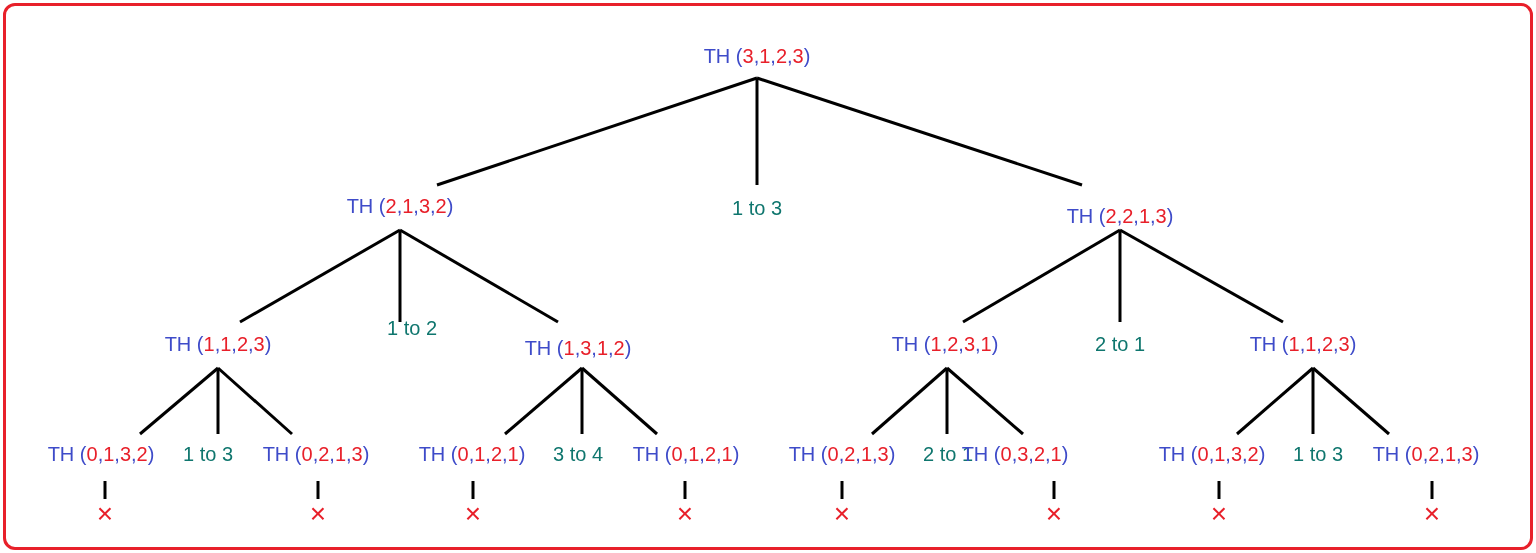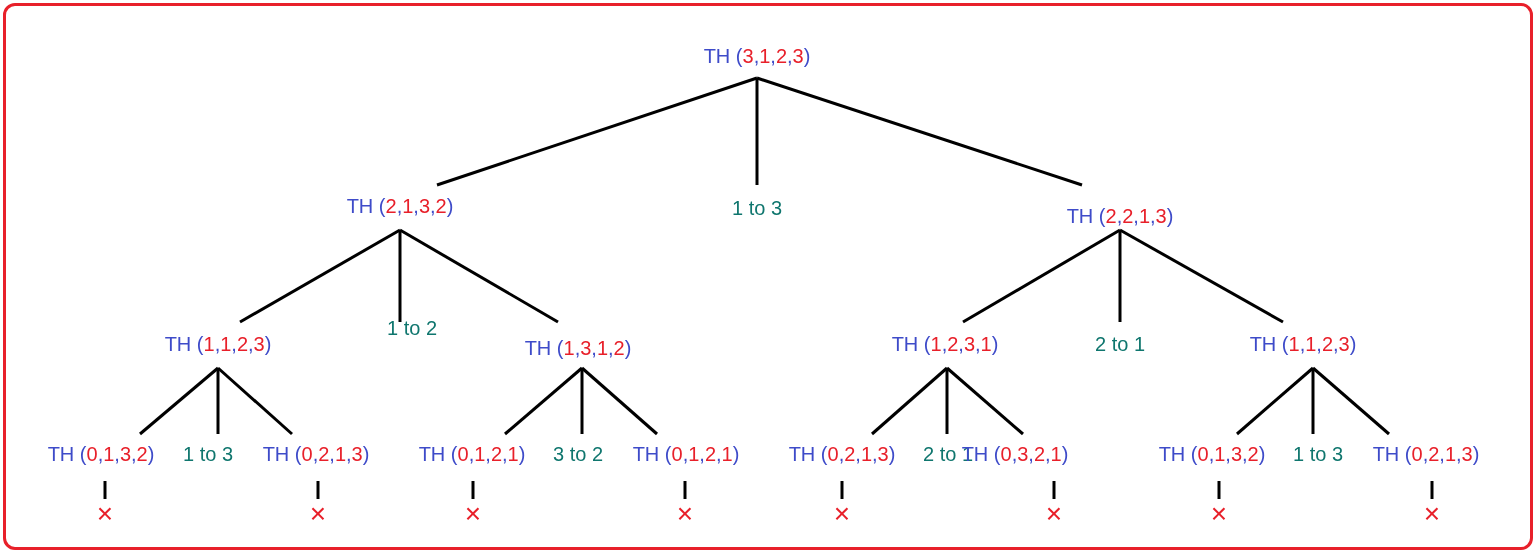--- a/index.html
+++ b/index.html
@@ -55,21 +55,21 @@
     <div class="node" style="left: 218px; top: 344px;"><span class="th">TH (</span><span class="num">1</span><span class="th">,</span><span class="num">1</span><span class="th">,</span><span class="num">2</span><span class="th">,</span><span class="num">3</span><span class="th">)</span></div>
     <div class="node" style="left: 400px; top: 328px; margin-left: 12px;"><span class="move">1 to 2</span></div>
     <div class="node" style="left: 578px; top: 348px;"><span class="th">TH (</span><span class="num">1</span><span class="th">,</span><span class="num">3</span><span class="th">,</span><span class="num">1</span><span class="th">,</span><span class="num">2</span><span class="th">)</span></div>
     <div class="node" style="left: 945px; top: 344px;"><span class="th">TH (</span><span class="num">1</span><span class="th">,</span><span class="num">2</span><span class="th">,</span><span class="num">3</span><span class="th">,</span><span class="num">1</span><span class="th">)</span></div>
     <div class="node" style="left: 1120px; top: 344px;"><span class="move">2 to 1</span></div>
     <div class="node" style="left: 1303px; top: 344px;"><span class="th">TH (</span><span class="num">1</span><span class="th">,</span><span class="num">1</span><span class="th">,</span><span class="num">2</span><span class="th">,</span><span class="num">3</span><span class="th">)</span></div>
     <div class="node" style="left: 101px; top: 454px;"><span class="th">TH (</span><span class="num">0</span><span class="th">,</span><span class="num">1</span><span class="th">,</span><span class="num">3</span><span class="th">,</span><span class="num">2</span><span class="th">)</span></div>
     <div class="node" style="left: 208px; top: 454px;"><span class="move">1 to 3</span></div>
     <div class="node" style="left: 316px; top: 454px;"><span class="th">TH (</span><span class="num">0</span><span class="th">,</span><span class="num">2</span><span class="th">,</span><span class="num">1</span><span class="th">,</span><span class="num">3</span><span class="th">)</span></div>
     <div class="node" style="left: 472px; top: 454px;"><span class="th">TH (</span><span class="num">0</span><span class="th">,</span><span class="num">1</span><span class="th">,</span><span class="num">2</span><span class="th">,</span><span class="num">1</span><span class="th">)</span></div>
-    <div class="node" style="left: 578px; top: 454px;"><span class="move">3 to 2</span></div>
+    <div class="node" style="left: 578px; top: 454px;"><span class="move">3 to 4</span></div>
     <div class="node" style="left: 686px; top: 454px;"><span class="th">TH (</span><span class="num">0</span><span class="th">,</span><span class="num">1</span><span class="th">,</span><span class="num">2</span><span class="th">,</span><span class="num">1</span><span class="th">)</span></div>
     <div class="node" style="left: 842px; top: 454px;"><span class="th">TH (</span><span class="num">0</span><span class="th">,</span><span class="num">2</span><span class="th">,</span><span class="num">1</span><span class="th">,</span><span class="num">3</span><span class="th">)</span></div>
     <div class="node" style="left: 948px; top: 454px;"><span class="move">2 to 1</span></div>
     <div class="node" style="left: 1015px; top: 454px;"><span class="th">TH (</span><span class="num">0</span><span class="th">,</span><span class="num">3</span><span class="th">,</span><span class="num">2</span><span class="th">,</span><span class="num">1</span><span class="th">)</span></div>
     <div class="node" style="left: 1212px; top: 454px;"><span class="th">TH (</span><span class="num">0</span><span class="th">,</span><span class="num">1</span><span class="th">,</span><span class="num">3</span><span class="th">,</span><span class="num">2</span><span class="th">)</span></div>
     <div class="node" style="left: 1318px; top: 454px;"><span class="move">1 to 3</span></div>
     <div class="node" style="left: 1426px; top: 454px;"><span class="th">TH (</span><span class="num">0</span><span class="th">,</span><span class="num">2</span><span class="th">,</span><span class="num">1</span><span class="th">,</span><span class="num">3</span><span class="th">)</span></div>
     <div class="xmark" style="left: 105px; top: 514px;">×</div>
     <div class="xmark" style="left: 318px; top: 514px;">×</div>
     <div class="xmark" style="left: 473px; top: 514px;">×</div>

